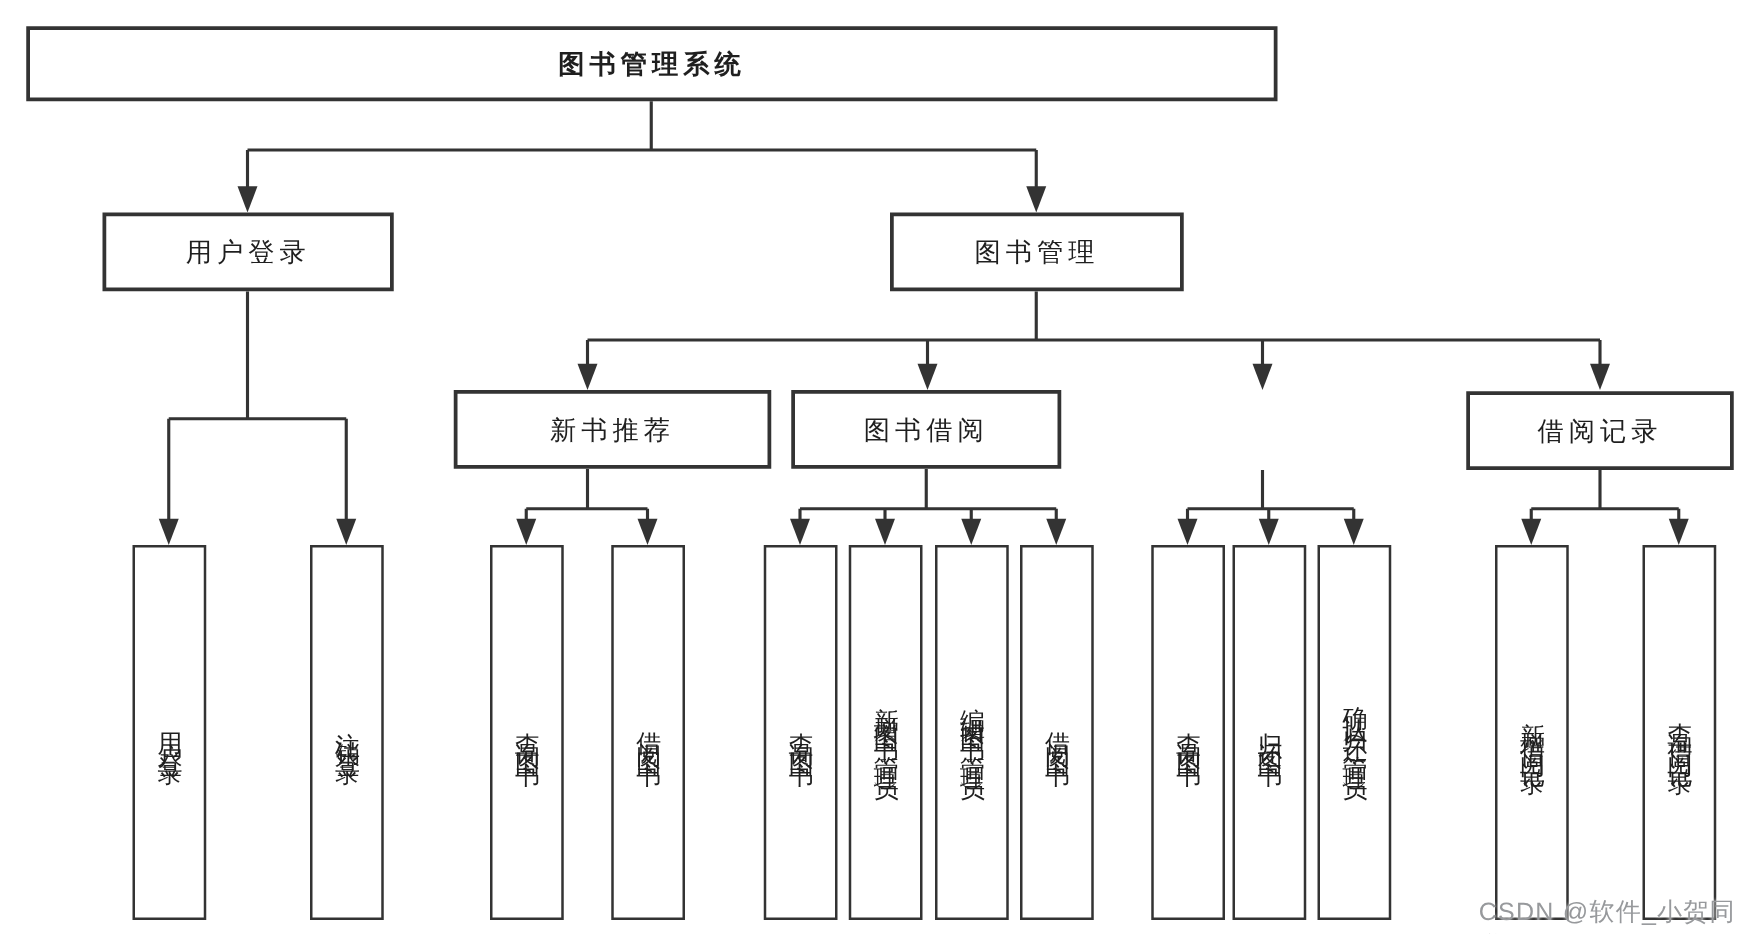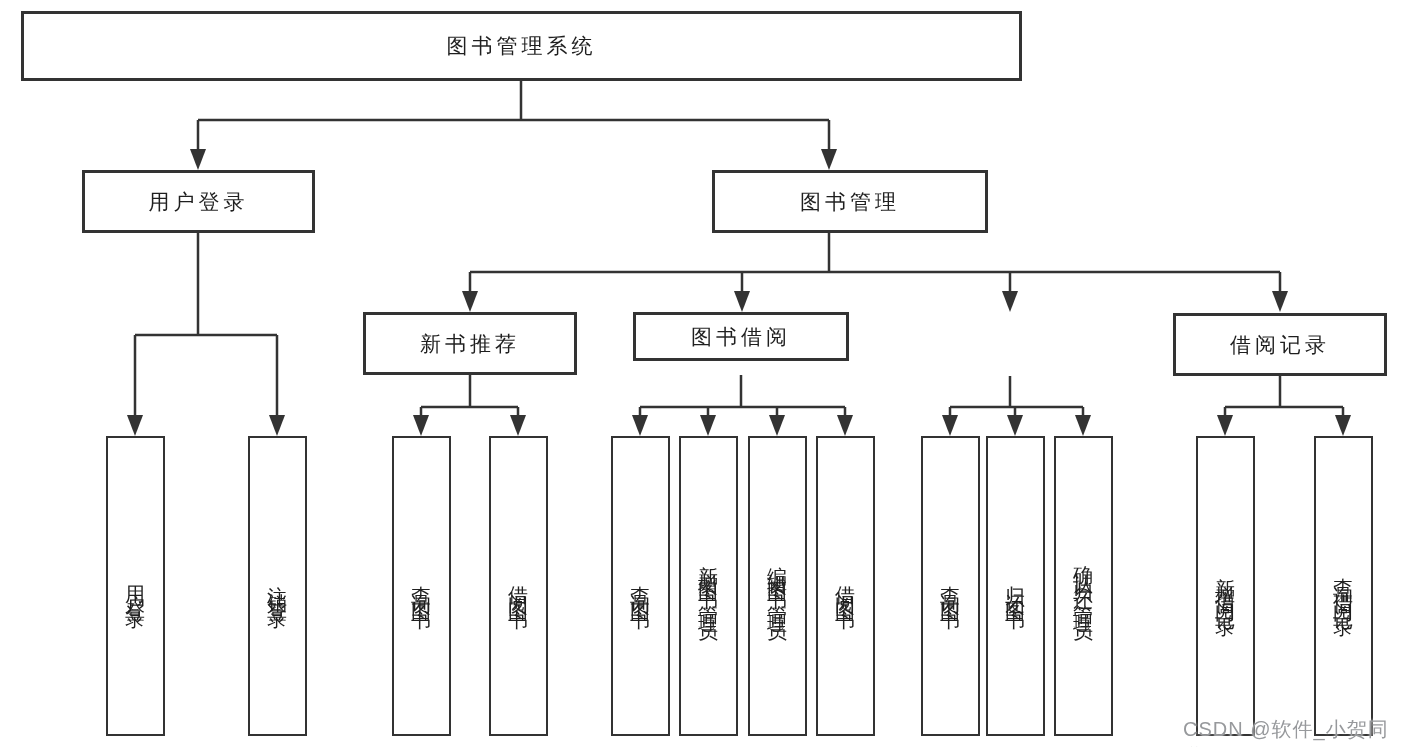--- a/index.html
+++ b/index.html
@@ -93,35 +93,35 @@
       <polygon points="769,415 785,415 777,436"></polygon>
       <polygon points="837,415 853,415 845,436"></polygon>
       <polygon points="942,415 958,415 950,436"></polygon>
       <polygon points="1007,415 1023,415 1015,436"></polygon>
       <polygon points="1075,415 1091,415 1083,436"></polygon>
       <polygon points="1217,415 1233,415 1225,436"></polygon>
       <polygon points="1335,415 1351,415 1343,436"></polygon>
     </g>
   </svg>
 
-  <div class="node root" style="left:21px; top:11px; width:1001px; height:70px;">
+  <div class="node root" style="left:21px; top:21px; width:1001px; height:60px;font-weight:bold;">
     <span>图书管理系统</span>
   </div>
 
   <div class="node" style="left:82px; top:170px; width:233px; height:63px;">
     <span>用户登录</span>
   </div>
-  <div class="node" style="left:712px; top:170px; width:276px; height:63px;">
+  <div class="node" style="left:712px; top:170px; width:235px; height:63px;">
     <span>图书管理</span>
   </div>
 
-  <div class="node" style="left:363px; top:312px; width:214px; height:63px;">
+  <div class="node" style="left:363px; top:312px; width:254px; height:63px;">
     <span>新书推荐</span>
   </div>
-  <div class="node" style="left:633px; top:312px; width:216px; height:49px;">
+  <div class="node" style="left:633px; top:312px; width:216px; height:63px;">
     <span>图书借阅</span>
   </div>
   <div class="node" style="left:1173px; top:313px; width:214px; height:63px;">
     <span>借阅记录</span>
   </div>
 
   <div class="node leaf" style="left:106px;">
     <span class="vtext">用户登录</span>
   </div>
   <div class="node leaf" style="left:248px;">

